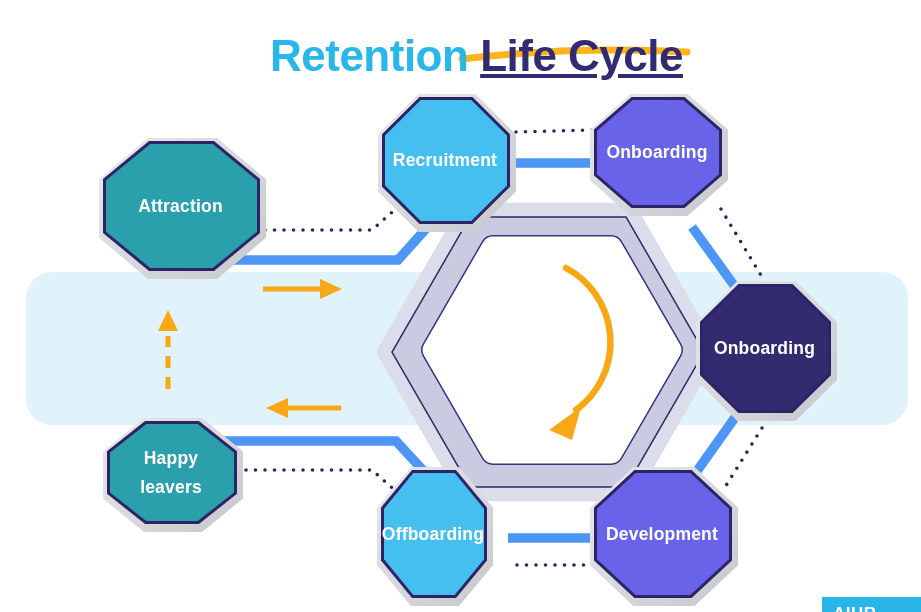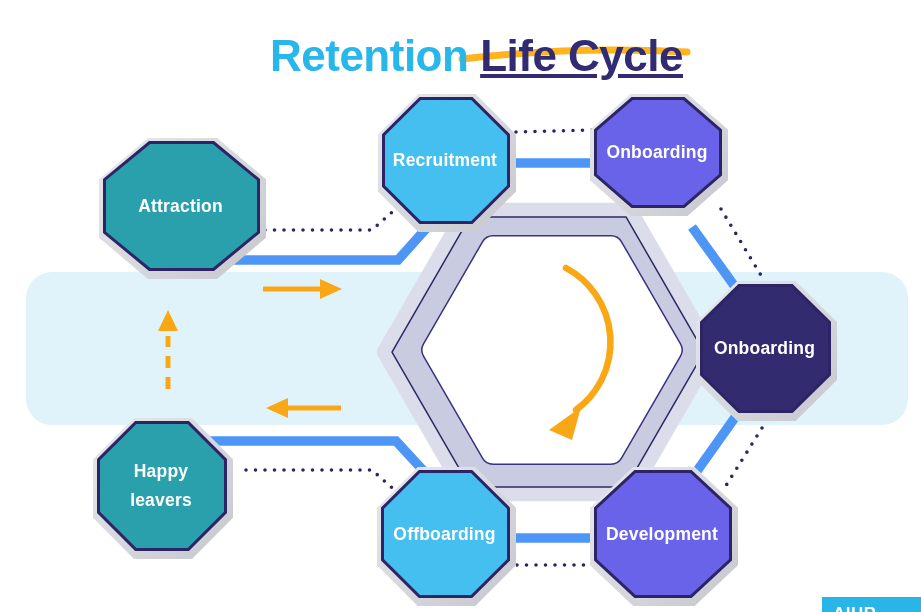--- a/index.html
+++ b/index.html
@@ -32,22 +32,22 @@
   }
   .fill-teal{background:#2AA0AD;}
   .fill-sky{background:#45BFF0;}
   .fill-purple{background:#6963EA;}
   .fill-navy{background:#332B70;}
   .oct-attraction{left:99px;top:138px;width:139px;height:141px;padding-left:28px;}
   .oct-recruitment{left:378px;top:94px;width:138px;height:138px;border-radius:27px;}
   .oct-onboarding{left:590px;top:94px;width:138px;height:122px;}
   .oct-retention{left:696px;top:281px;width:141px;height:140px;}
   .oct-development{left:590px;top:467px;width:148px;height:139px;}
-  .oct-offboarding{left:377px;top:467px;width:139px;height:139px;text-decoration:underline;}
-  .oct-happy{left:93px;top:418px;width:140px;height:141px;}
+  .oct-offboarding{left:377px;top:467px;width:116px;height:139px;text-decoration:underline;}
+  .oct-happy{left:103px;top:418px;width:140px;height:114px;}
   
   .logo{
     position:absolute;left:822px;top:597px;width:99px;height:34px;
     background:#29B5E8;display:flex;align-items:center;padding-left:11px;box-sizing:border-box;
     color:#ffffff;
   }
   .logo .brand{font-size:17px;font-weight:800;letter-spacing:0.5px;}
   .logo .sep{width:1px;height:14px;background:#ffffff;margin:0 4px 0 5px;}
   .logo .division{font-size:6.5px;font-weight:600;letter-spacing:1px;}
 </style>

